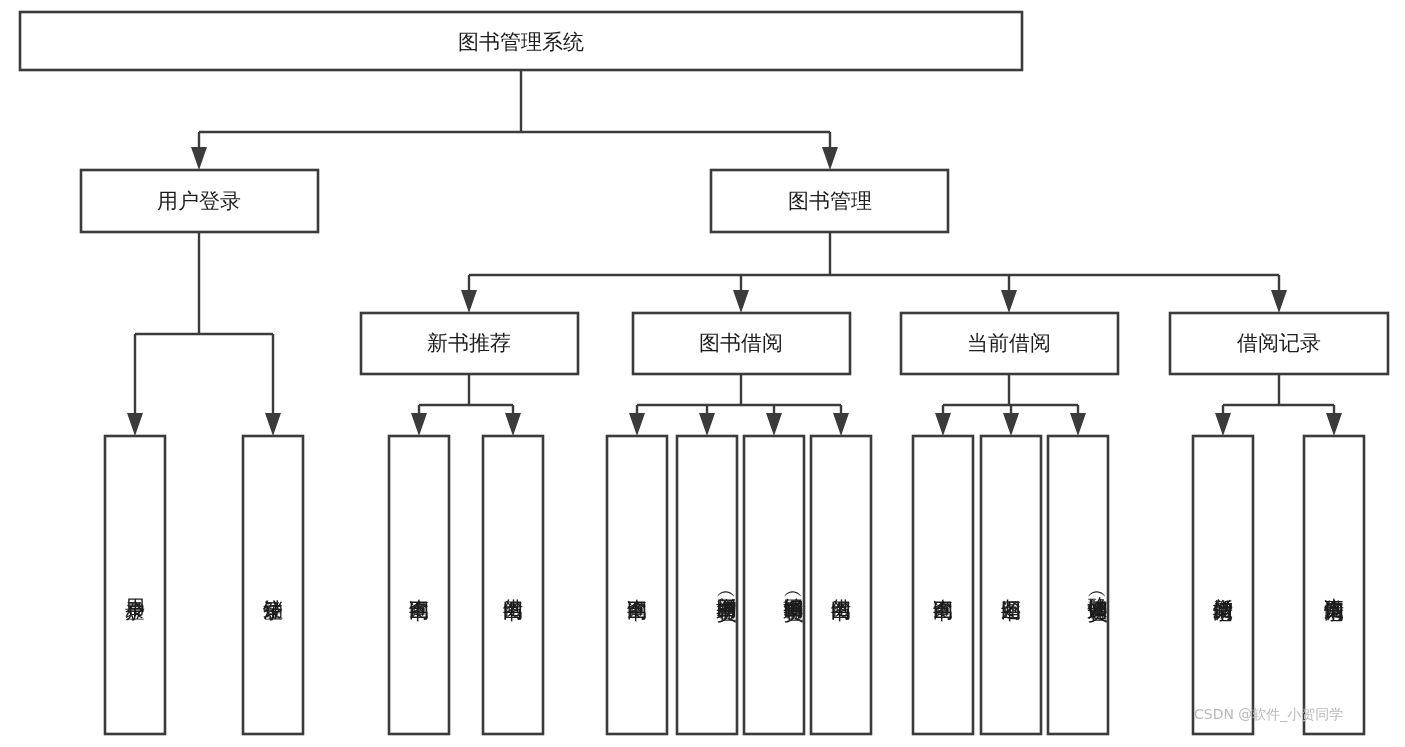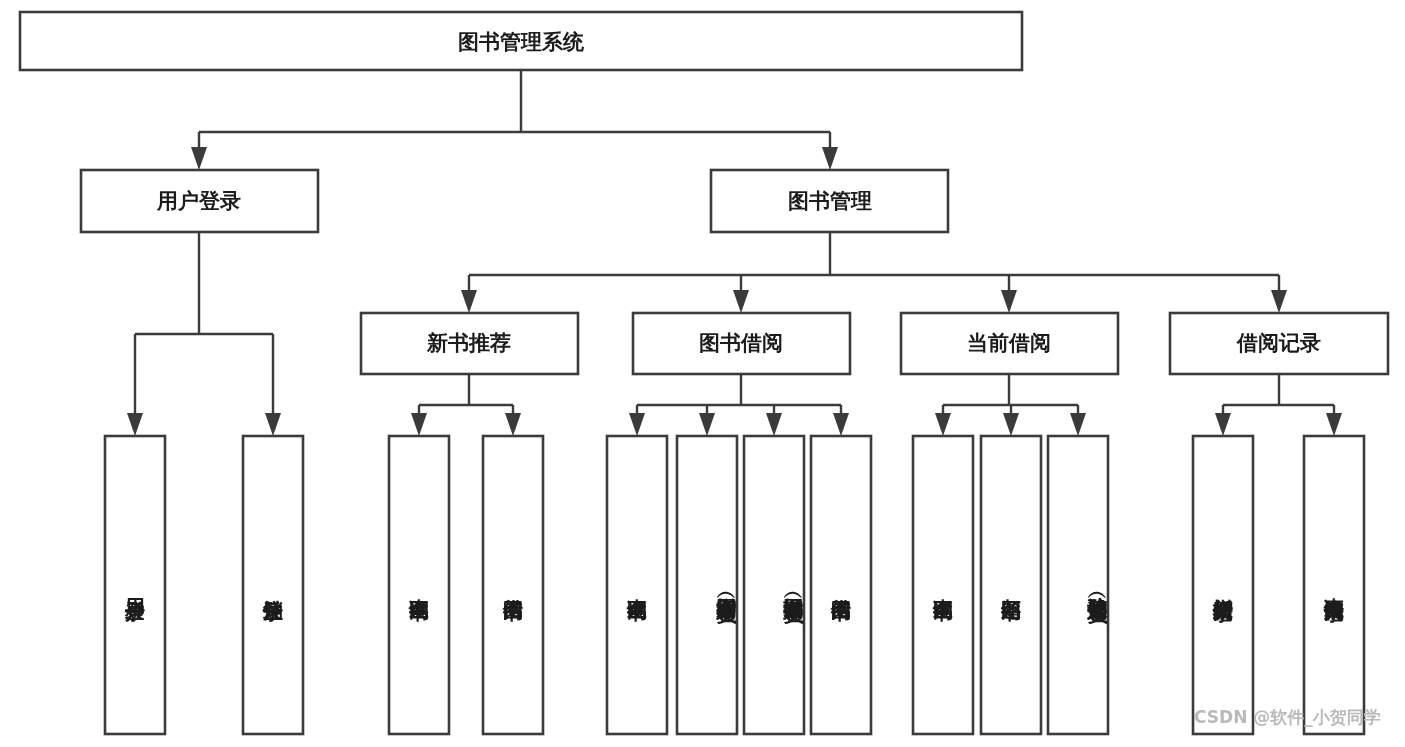--- a/index.html
+++ b/index.html
@@ -11,21 +11,20 @@
     width: 1405px;
     height: 747px;
     font-family: "DejaVu Sans", "Liberation Sans", sans-serif;
     overflow: hidden;
   }
   #diagram-root {
     position: relative;
     width: 1318px;
     height: 747px;
     background: #ffffff;
-    font-weight: bold;
   }
   svg#diagram-svg {
     position: absolute;
     left: 0;
     top: 0;
     width: 1405px;
     height: 747px;
   }
   .node-box {
     fill: #ffffff;
@@ -60,21 +59,21 @@
     text-align: center;
     display: flex;
     align-items: center;
     justify-content: center;
     white-space: nowrap;
     pointer-events: none;
   }
   .watermark {
     position: absolute;
     font-family: "DejaVu Sans", "Liberation Sans", sans-serif;
-    font-size: 17px;
+    font-size: 14px;
     color: #b9b9b9;
     white-space: nowrap;
     left: 1194px;
     top: 706px;
   }
 </style>
 </head>
 <body>
 
 <div id="diagram-root">

